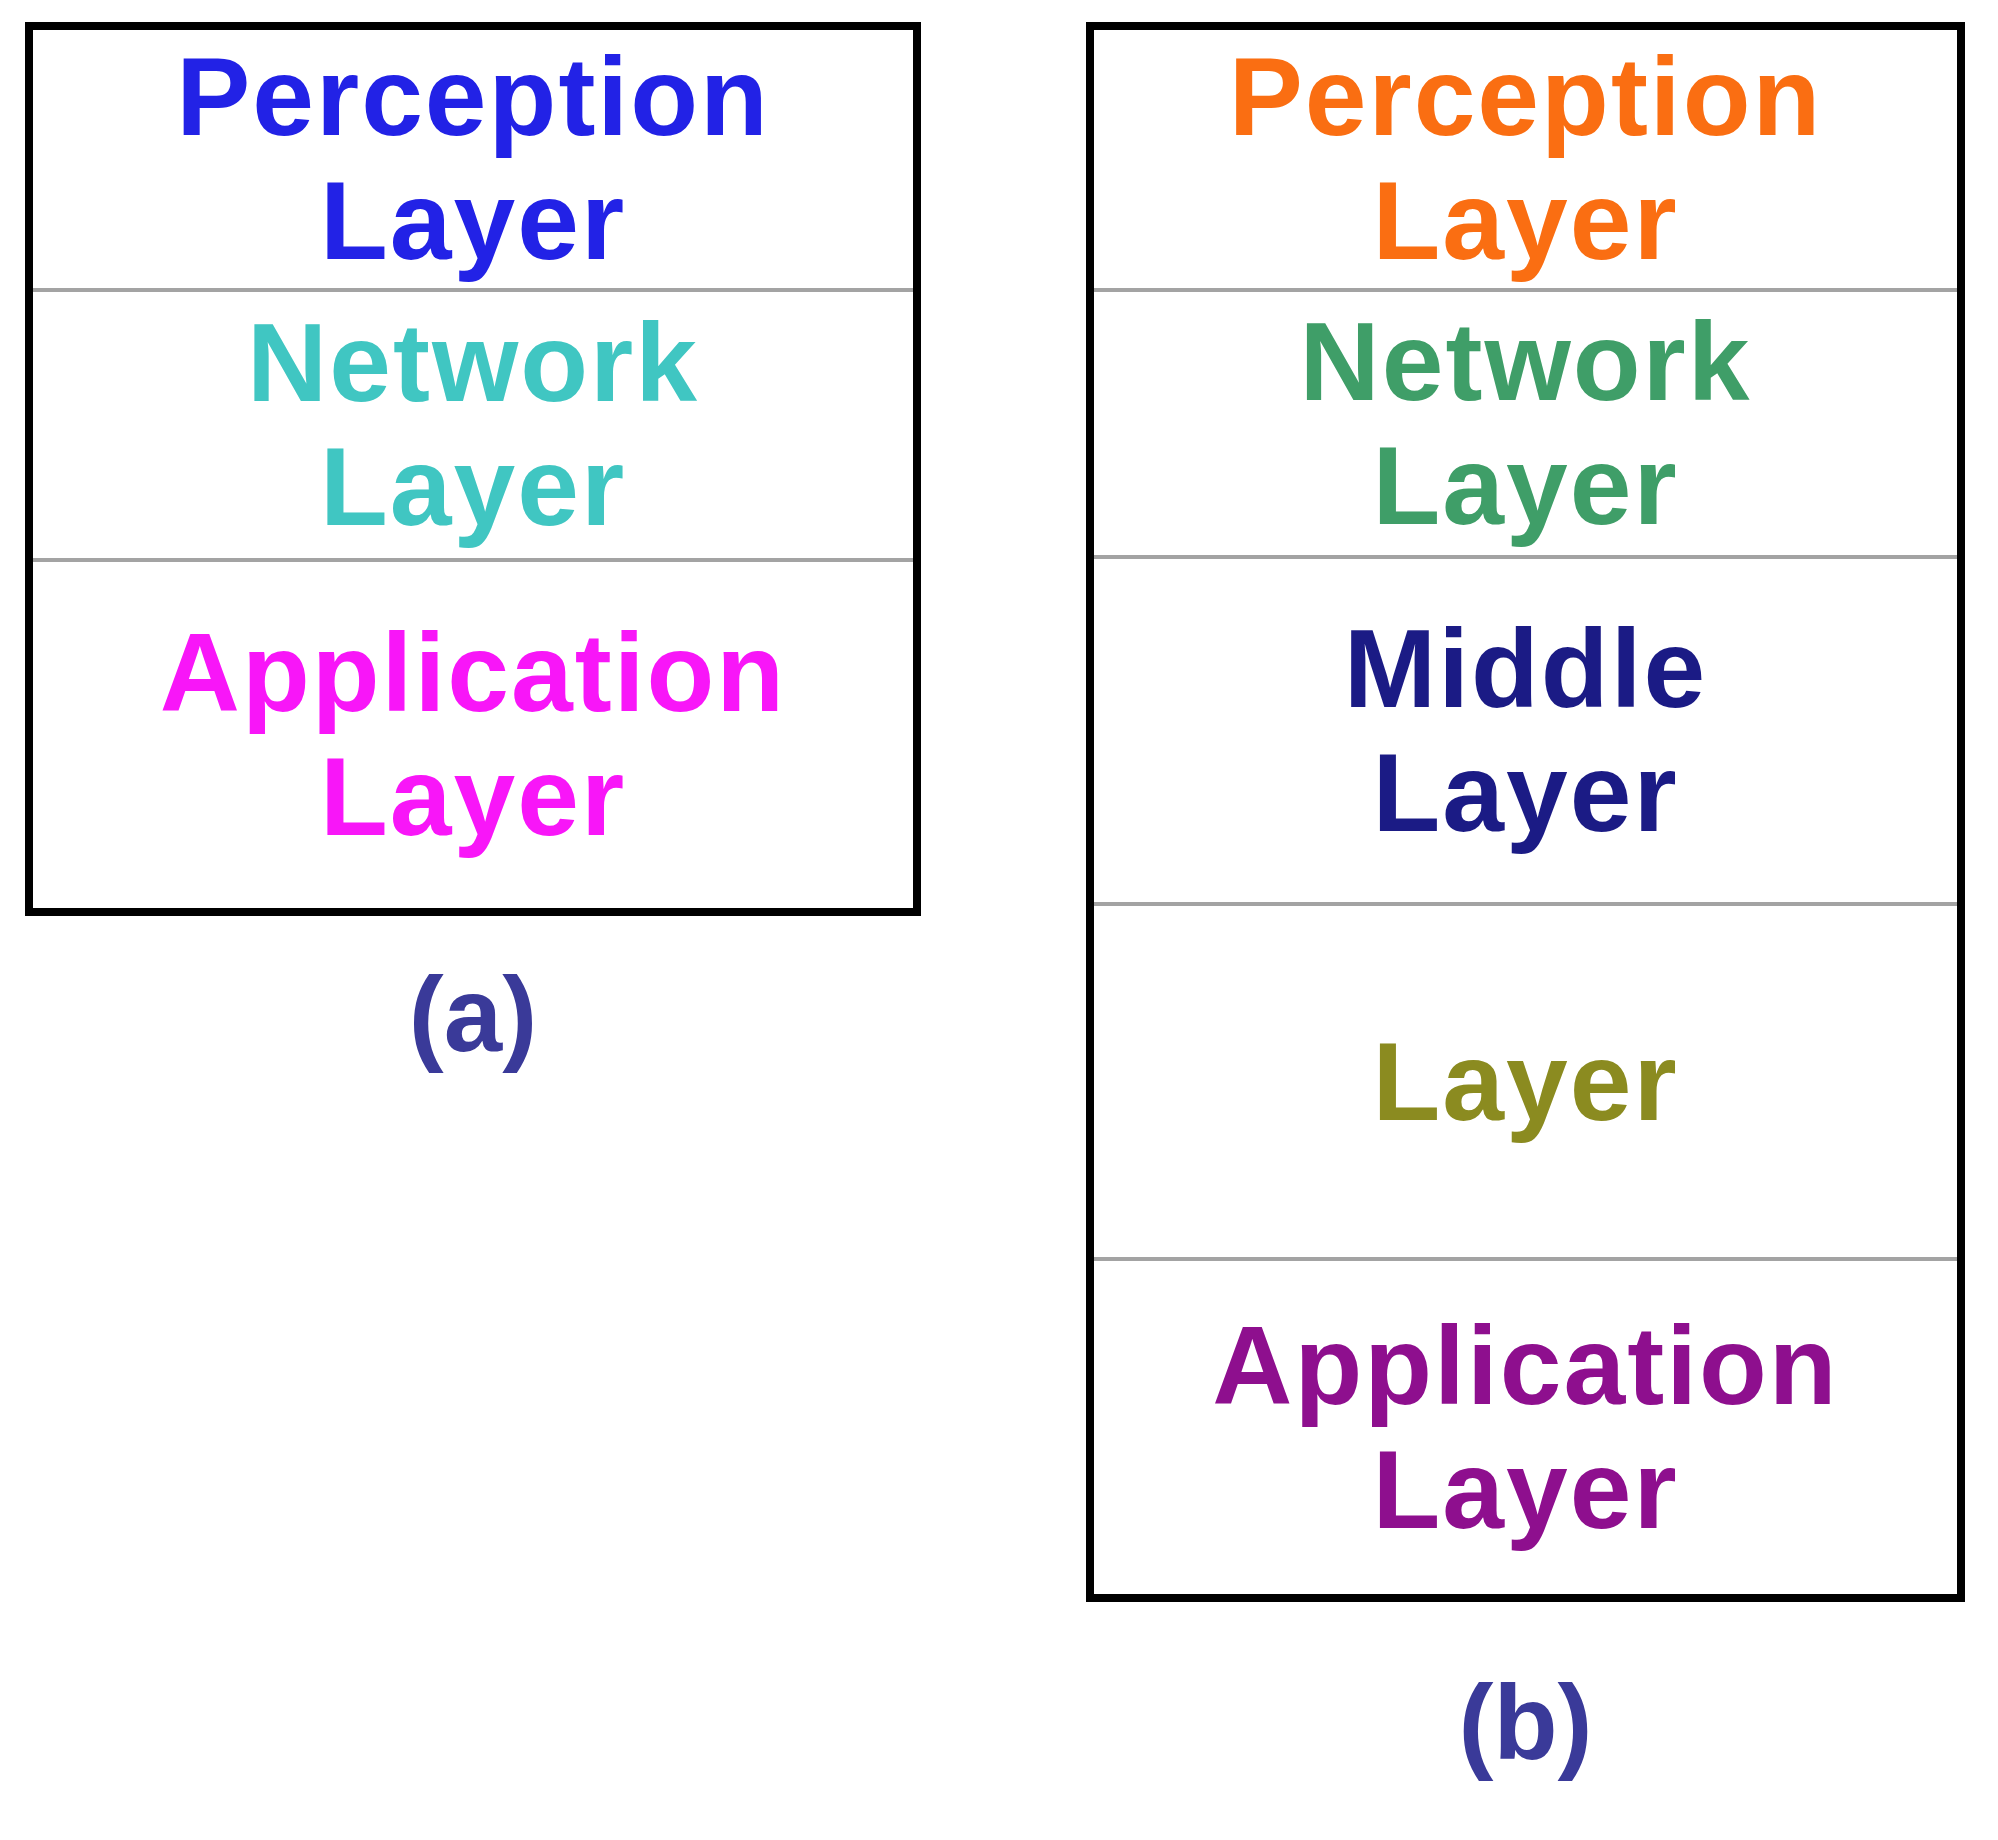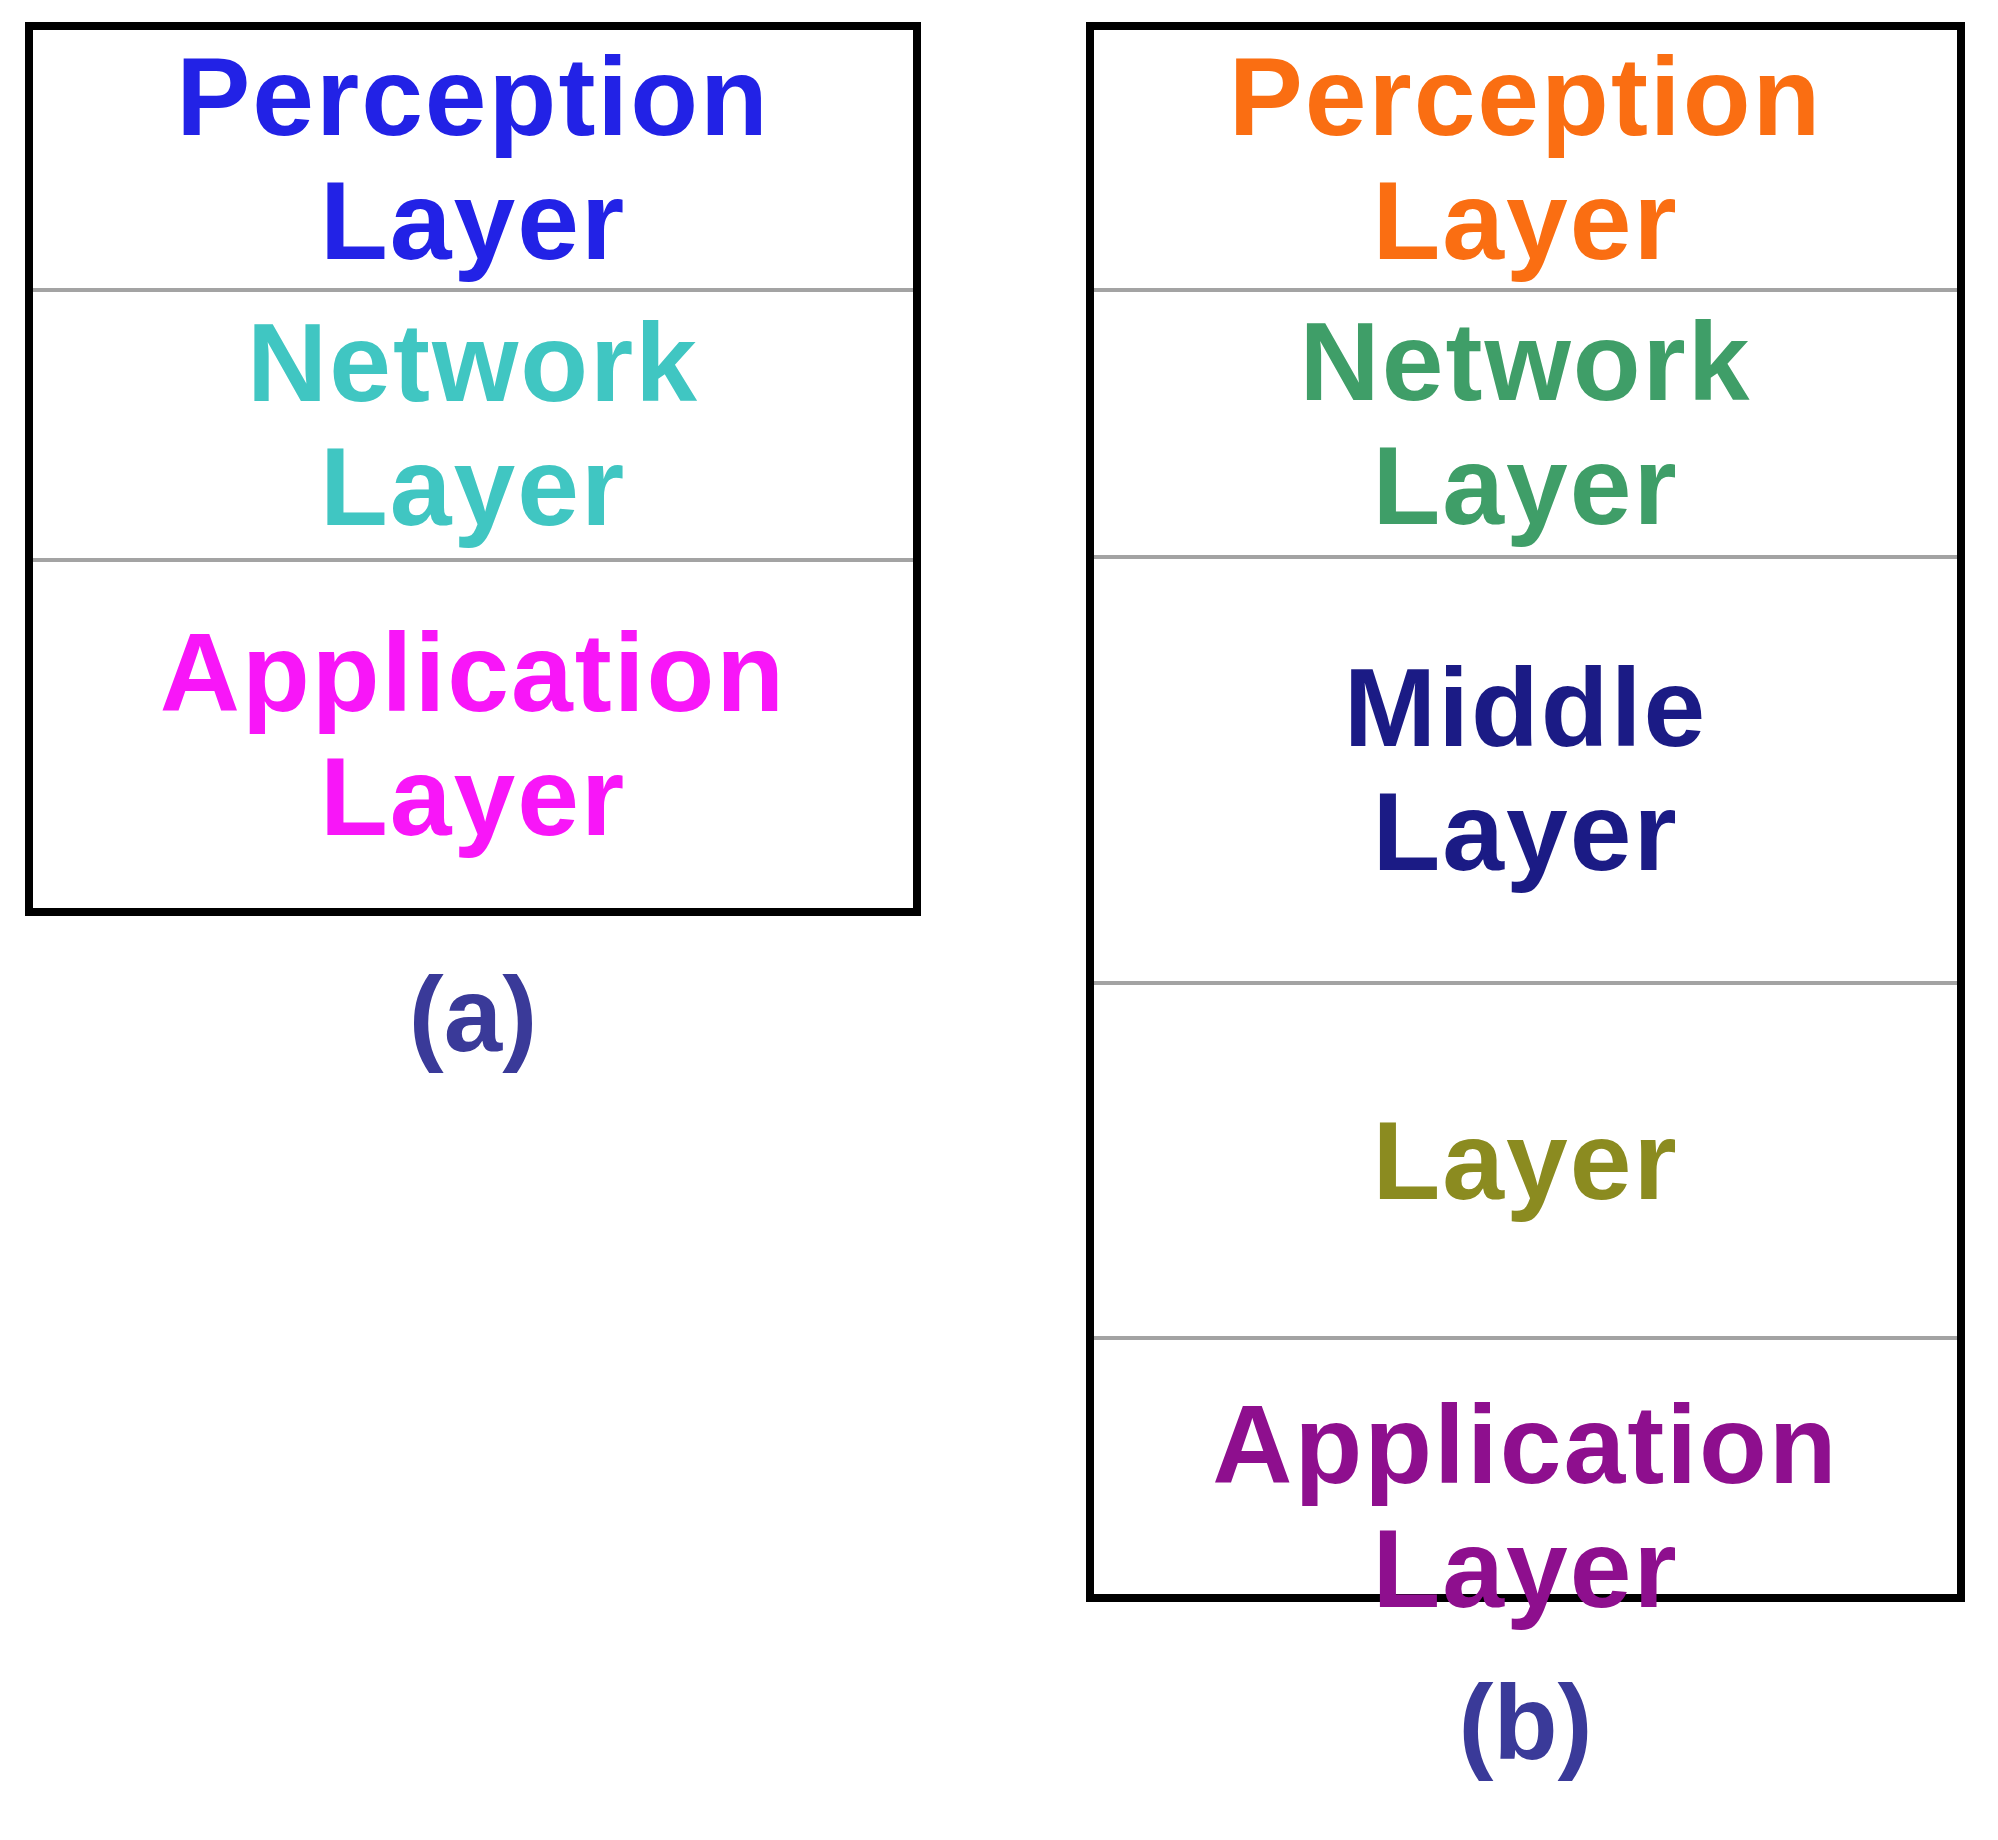--- a/index.html
+++ b/index.html
@@ -34,21 +34,21 @@
     flex:0 0 auto;
   }
   .layer-row.divided{border-top:4px solid #a3a3a3;}
   
   #row-a-1{height:258px;}
   #row-a-2{height:270px;}
   #row-a-3{height:349px;}
   
   #row-b-1{height:258px;}
   #row-b-2{height:267px;}
-  #row-b-3{height:426px;}
+  #row-b-3{height:347px;}
   #row-b-4{height:355px;}
   #row-b-5{height:337px;}
   .caption{
     position:absolute;
     text-align:center;
     font-size:105px;
     line-height:119px;
   }
   #caption-a{left:25px;width:896px;top:955px;}
   #caption-b{left:1086px;width:879px;top:1663px;}

